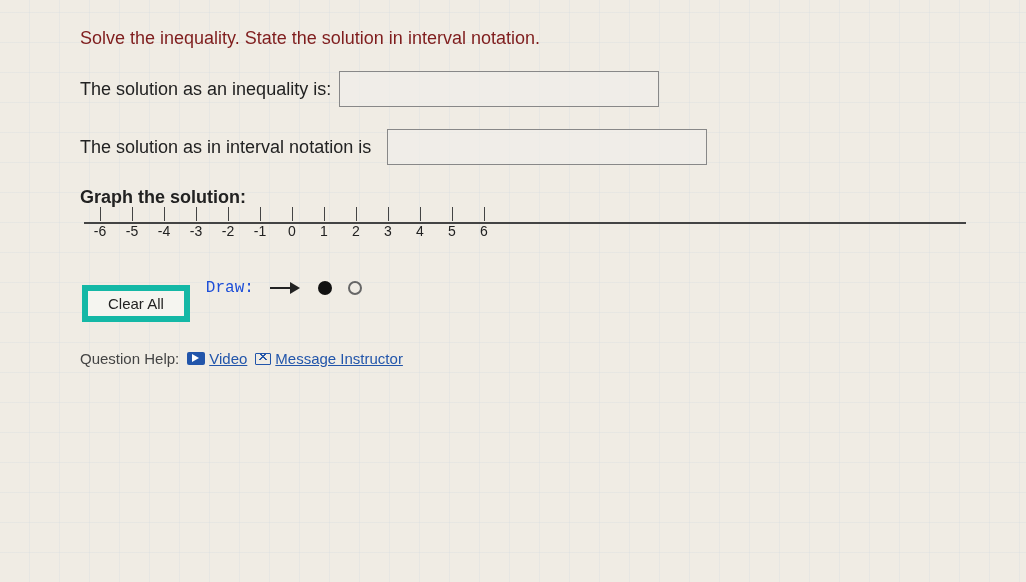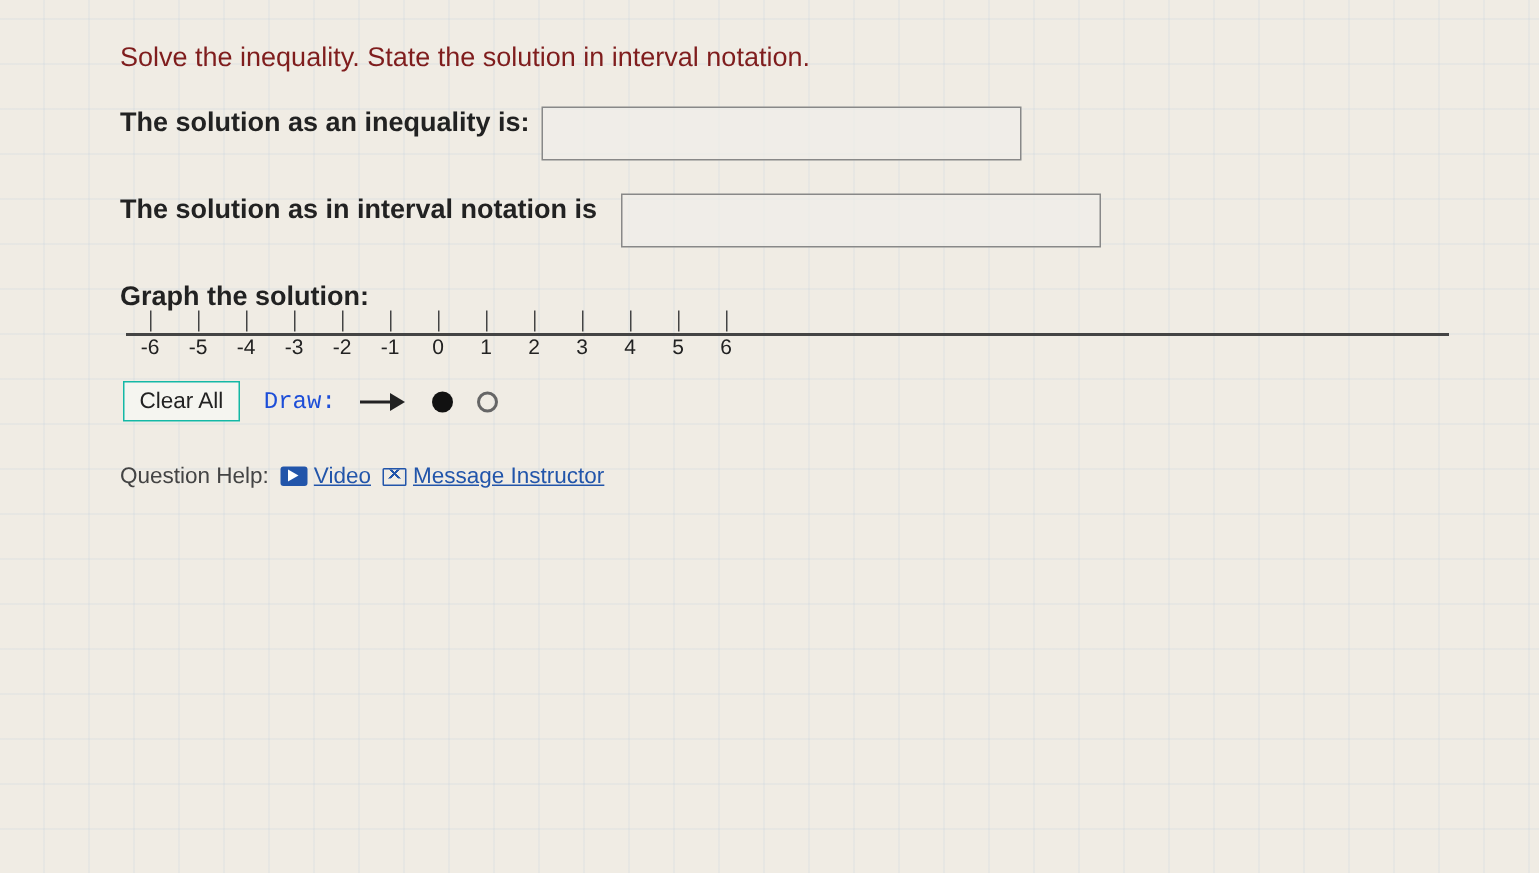--- a/index.html
+++ b/index.html
@@ -48,24 +48,24 @@
     .inequality-display {
       font-size: 22px;
       font-family: 'Times New Roman', Times, serif;
       margin-bottom: 28px;
       font-style: italic;
       color: #111;
     }
 
     .solution-row {
       display: flex;
+      align-items: center;
       margin-bottom: 22px;
       font-family: Arial, sans-serif;
       font-size: 18px;
-      font-weight: bold;
     }
 
     .solution-row label {
       white-space: nowrap;
       margin-right: 8px;
     }
 
     .answer-box {
       border: 1.5px solid #888;
       background: rgba(240,238,234,0.7);
@@ -136,27 +136,28 @@
 
     .controls-row {
       display: flex;
       align-items: center;
       gap: 16px;
       margin-left: 2px;
       margin-bottom: 28px;
     }
 
     .clear-all-btn {
-      border: 1px solid #14b8a6;
+      border: 6px solid #14b8a6;
       background: #f5f5f0;
-      padding: 4px 10px;
+      padding: 4px 20px;
       font-size: 15px;
       font-family: Arial, sans-serif;
       cursor: pointer;
       color: #222;
+      margin-top: 31px;
     }
 
     .draw-label {
       font-family: Liberation Mono, monospace;
       font-size: 16px;
       color: #1d4ed8;
     }
 
     .draw-arrow-icon {
       display: inline-block;

